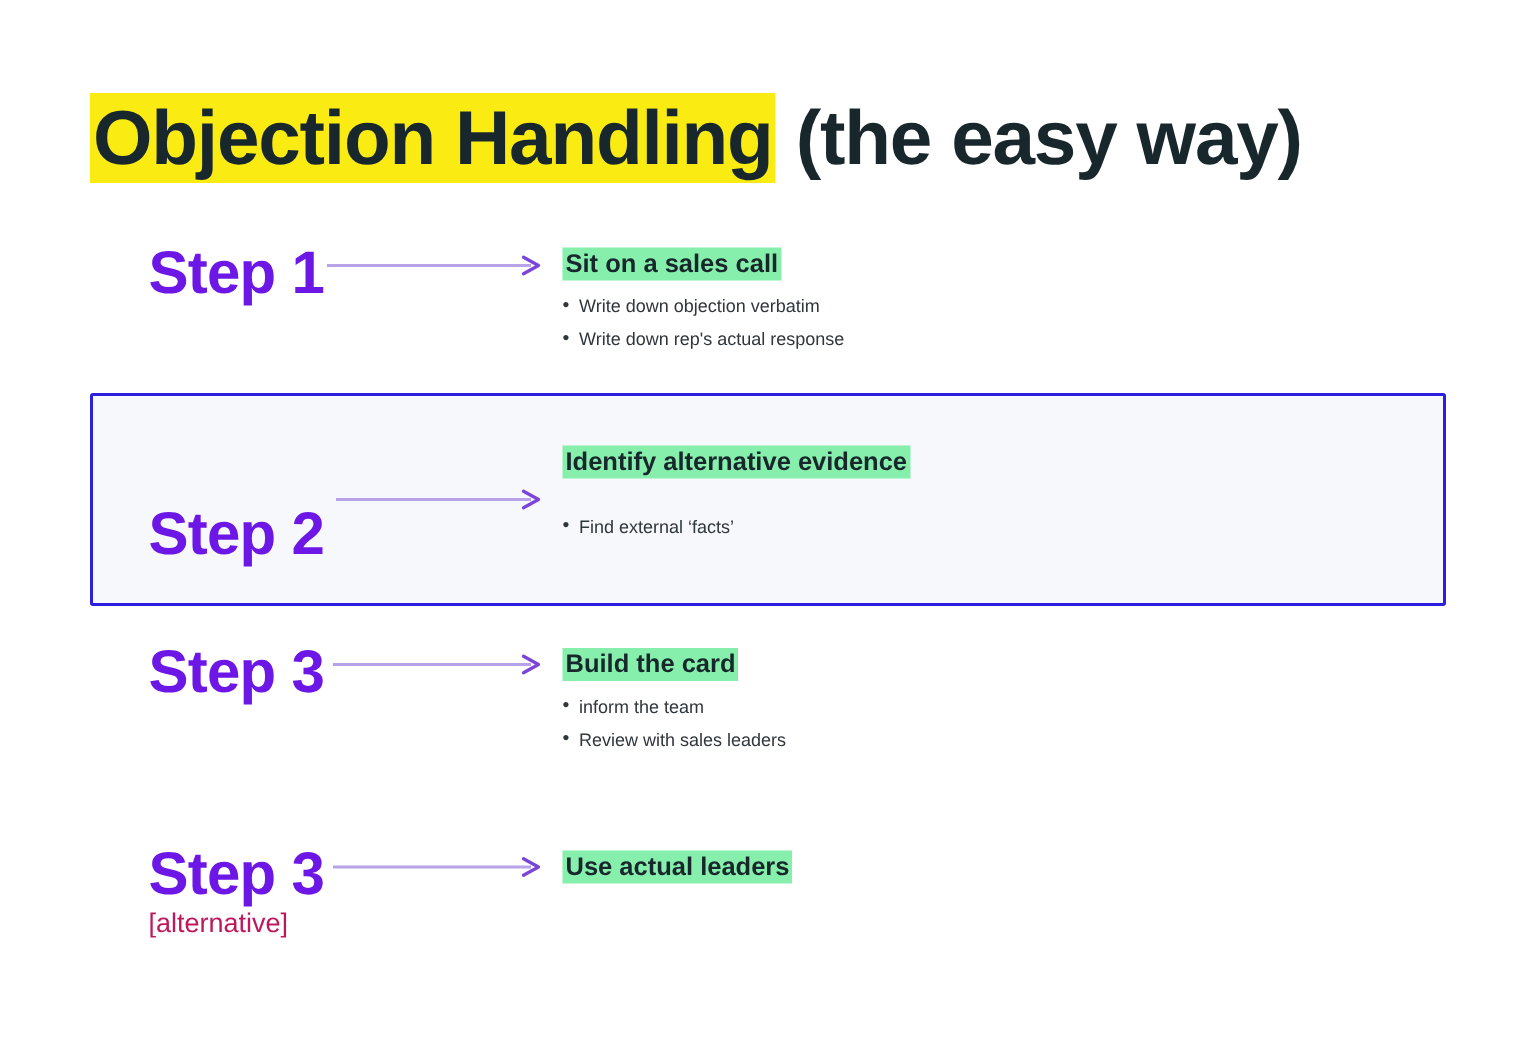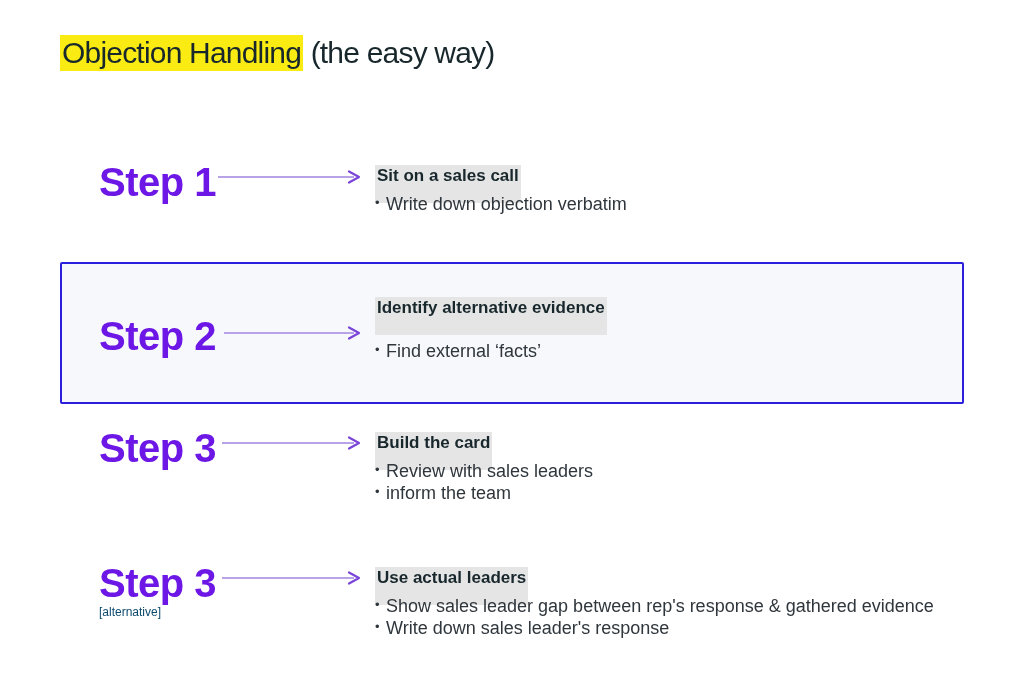--- a/index.html
+++ b/index.html
@@ -19,23 +19,23 @@
     position: relative;
     width: 1024px;
     height: 698px;
     background: #ffffff;
   }
 
   
   .title {
     position: absolute;
     left: 60px;
-    top: 36px;
-    font-size: 30px;
-    font-weight: normal;
+    top: 63px;
+    font-size: 51px;
+    font-weight: bold;
     letter-spacing: -0.8px;
     color: #18272c;
     white-space: nowrap;
     line-height: 1.15;
   }
   .title .hl {
     background: #faec12;
     color: #18272c;
     padding: 1px 2px 2px 2px;
     box-decoration-break: clone;
@@ -59,22 +59,22 @@
     font-weight: bold;
     color: #6c17e6;
     letter-spacing: -0.5px;
     white-space: nowrap;
     line-height: 1;
   }
 
   .step-sub {
     position: absolute;
     left: 99px;
-    font-size: 12px;
-    color: #0c4a6e;
+    font-size: 18px;
+    color: #be185d;
     white-space: nowrap;
     line-height: 1;
   }
 
   .arrow {
     position: absolute;
     height: 14px;
   }
 
   .content {
@@ -84,31 +84,31 @@
 
   .head {
     font-size: 17px;
     font-weight: bold;
     color: #18272c;
     white-space: nowrap;
     line-height: 1.2;
     display: inline-block;
   }
   .head .hl {
-    background: #e5e5e5;
-    padding: 1px 2px 18px 2px;
+    background: #86efac;
+    padding: 1px 2px 2px 2px;
   }
 
   .bullets {
     margin: 7px 0 0 0;
     padding: 0;
     list-style: none;
   }
   .bullets li {
-    font-size: 18px;
+    font-size: 12px;
     color: #2f363c;
     line-height: 22px;
     white-space: nowrap;
     position: relative;
     padding-left: 11px;
   }
   .bullets li::before {
     content: "\2022";
     position: absolute;
     left: 0;
@@ -146,26 +146,27 @@
     <div class="arrow" style="left:218px; top:170px; width:146px;">
       <svg width="146" height="14" viewBox="0 0 146 14" xmlns="http://www.w3.org/2000/svg">
         <line x1="0" y1="7" x2="136" y2="7" stroke="#b9a3e8" stroke-width="2"></line>
         <polyline points="131,1.5 141,7 131,12.5" fill="none" stroke="#7a45d8" stroke-width="2.2" stroke-linecap="round" stroke-linejoin="round"></polyline>
       </svg>
     </div>
     <div class="content" style="top:166px;">
       <div class="head"><span class="hl">Sit on a sales call</span></div>
       <ul class="bullets">
         <li>Write down objection verbatim</li>
+        <li>Write down rep's actual response</li>
       </ul>
     </div>
   </div>
 
   <div class="step-row">
-    <div class="step-label" style="top:316px;">Step 2</div>
+    <div class="step-label" style="top:336px;">Step 2</div>
     <div class="arrow" style="left:224px; top:326px; width:142px;">
       <svg width="142" height="14" viewBox="0 0 142 14" xmlns="http://www.w3.org/2000/svg">
         <line x1="0" y1="7" x2="130" y2="7" stroke="#b9a3e8" stroke-width="2"></line>
         <polyline points="125,1.5 135,7 125,12.5" fill="none" stroke="#7a45d8" stroke-width="2.2" stroke-linecap="round" stroke-linejoin="round"></polyline>
       </svg>
     </div>
     <div class="content" style="top:298px;">
       <div class="head"><span class="hl">Identify alternative evidence</span></div>
       <ul class="bullets" style="margin-top:20px;">
         <li style="line-height:26px;">Find external ‘facts’</li>
@@ -177,37 +178,33 @@
     <div class="step-label" style="top:428px;">Step 3</div>
     <div class="arrow" style="left:222px; top:436px; width:144px;">
       <svg width="144" height="14" viewBox="0 0 144 14" xmlns="http://www.w3.org/2000/svg">
         <line x1="0" y1="7" x2="132" y2="7" stroke="#b9a3e8" stroke-width="2"></line>
         <polyline points="127,1.5 137,7 127,12.5" fill="none" stroke="#7a45d8" stroke-width="2.2" stroke-linecap="round" stroke-linejoin="round"></polyline>
       </svg>
     </div>
     <div class="content" style="top:433px;">
       <div class="head"><span class="hl">Build the card</span></div>
       <ul class="bullets">
+        <li>inform the team</li>
         <li>Review with sales leaders</li>
-        <li>inform the team</li>
       </ul>
     </div>
   </div>
 
   <div class="step-row">
     <div class="step-label" style="top:563px;">Step 3</div>
     <div class="step-sub" style="top:606px;">[alternative]</div>
     <div class="arrow" style="left:222px; top:571px; width:144px;">
       <svg width="144" height="14" viewBox="0 0 144 14" xmlns="http://www.w3.org/2000/svg">
         <line x1="0" y1="7" x2="132" y2="7" stroke="#b9a3e8" stroke-width="2"></line>
         <polyline points="127,1.5 137,7 127,12.5" fill="none" stroke="#7a45d8" stroke-width="2.2" stroke-linecap="round" stroke-linejoin="round"></polyline>
       </svg>
     </div>
     <div class="content" style="top:568px;">
       <div class="head"><span class="hl">Use actual leaders</span></div>
-      <ul class="bullets">
-        <li>Show sales leader gap between rep's response &amp; gathered evidence</li>
-        <li>Write down sales leader's response</li>
-      </ul>
     </div>
   </div>
 
 </div>
 
 </body></html>

